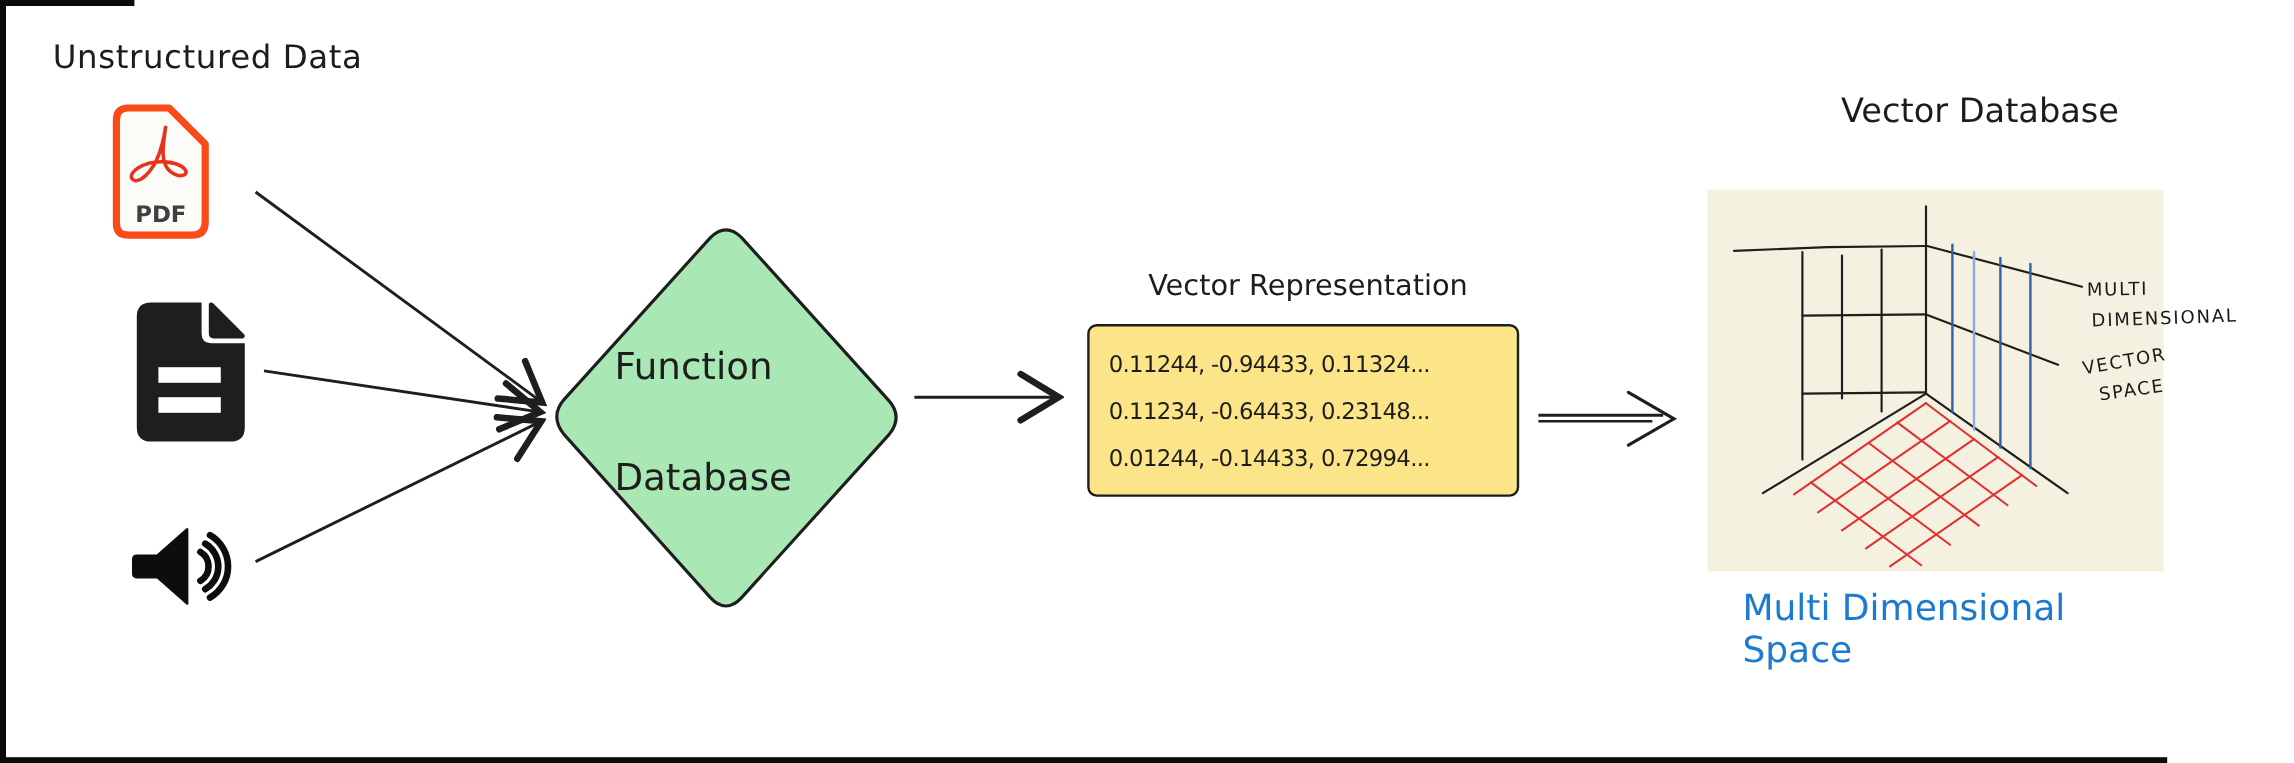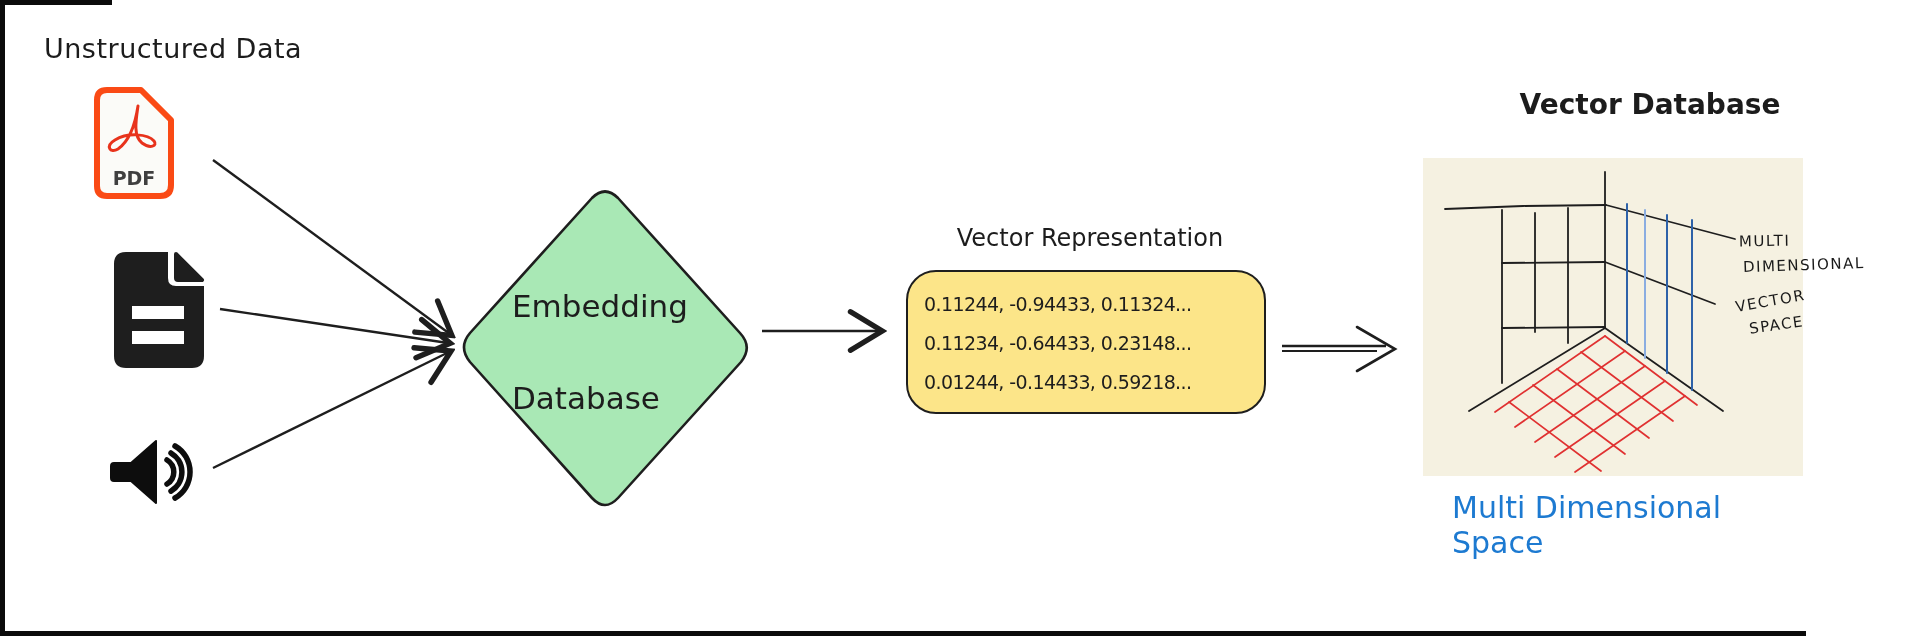--- a/index.html
+++ b/index.html
@@ -21,26 +21,26 @@
   .doc-icon{left:112px;top:250px;width:100px;height:122px;}
   .audio-icon{left:110px;top:436px;width:96px;height:72px;}
 
   .overlay{left:0;top:0;width:1912px;height:636px;pointer-events:none;}
 
   .embed-label{left:512px;top:283px;font-size:31px;line-height:46px;font-weight:500;color:#1d1d1d;white-space:pre-line;}
 
   .vr-title{left:915px;top:224px;width:350px;text-align:center;font-size:24px;font-weight:500;color:#1c1c1c;}
   .vr-box{
     left:906px;top:270px;width:360px;height:144px;box-sizing:border-box;
-    background:#fce589;border:2.5px solid #1e1e1e;border-radius:30px;
+    background:#fce589;border:2.5px solid #1e1e1e;border-radius:8px;
     padding:13px 4px 0 16px;
   }
   .vr-row{font-size:19px;line-height:39px;letter-spacing:-0.6px;color:#1d1d1d;white-space:nowrap;font-weight:500;}
 
-  .vdb-title{left:1500px;top:88px;width:300px;text-align:center;font-size:28px;font-weight:700;color:#1c1c1c;}
+  .vdb-title{left:1500px;top:76px;width:300px;text-align:center;font-size:28px;font-weight:400;color:#1c1c1c;}
   .vdb-panel{left:1423px;top:158px;width:380px;height:318px;background:#f5f1e1;}
   .sketch{position:absolute;left:0;top:0;}
   .anno{position:absolute;font-size:15px;letter-spacing:1.5px;color:#191919;font-weight:500;white-space:nowrap;}
   .anno-1{left:316px;top:74px;transform:rotate(-1deg);}
   .anno-2{left:320px;top:98px;transform:rotate(-2deg);}
   .anno-3{left:312px;top:134px;transform:rotate(-10deg);}
   .anno-4{left:326px;top:158px;transform:rotate(-8deg);}
   .vdb-caption{left:1452px;top:490px;width:356px;text-align:left;font-size:30px;font-weight:500;color:#1d7ad1;}
 </style>
 </head>
@@ -89,29 +89,29 @@
     <rect x="20" y="81" width="52" height="13" fill="#ffffff"></rect>
   </svg>
 
   <svg class="abs audio-icon" width="96" height="72" viewBox="0 0 96 72">
     <path d="M 4,27 H 21 L 46,5 V 67 L 21,45 H 4 Q 1,45 1,42 V 30 Q 1,27 4,27 Z" fill="#0d0d0d" stroke="#0d0d0d" stroke-width="2" stroke-linejoin="round"></path>
     <path d="M 57,24 A 14 14 0 0 1 57,48" fill="none" stroke="#0d0d0d" stroke-width="5.5" stroke-linecap="round"></path>
     <path d="M 61,17 A 22 22 0 0 1 61,55" fill="none" stroke="#0d0d0d" stroke-width="5.5" stroke-linecap="round"></path>
     <path d="M 65,10 A 30 30 0 0 1 65,62" fill="none" stroke="#0d0d0d" stroke-width="5.5" stroke-linecap="round"></path>
   </svg>
 
-  <div class="abs embed-label hand"><span>Embedding</span><br>
+  <div class="abs embed-label hand"><span>Function</span><br>
   <span>Database</span></div>
 
   <div class="abs vr-title hand">Vector Representation</div>
 
   <div class="abs vr-box">
     <div class="vr-row">0.11244, -0.94433, 0.11324...</div>
     <div class="vr-row">0.11234, -0.64433, 0.23148...</div>
-    <div class="vr-row">0.01244, -0.14433, 0.59218...</div>
+    <div class="vr-row">0.01244, -0.14433, 0.72994...</div>
   </div>
 
   <div class="abs vdb-title hand">Vector Database</div>
 
   <div class="abs vdb-panel">
     <svg class="sketch" width="446" height="318" viewBox="0 0 446 318">
       <g stroke="#1e1e1e" stroke-width="1.8" stroke-linecap="round">
         <line x1="182" y1="14" x2="182" y2="170"></line>
         <polyline points="22,51 100,48 183,47" fill="none"></polyline>
         <line x1="79" y1="52" x2="79" y2="225"></line>

